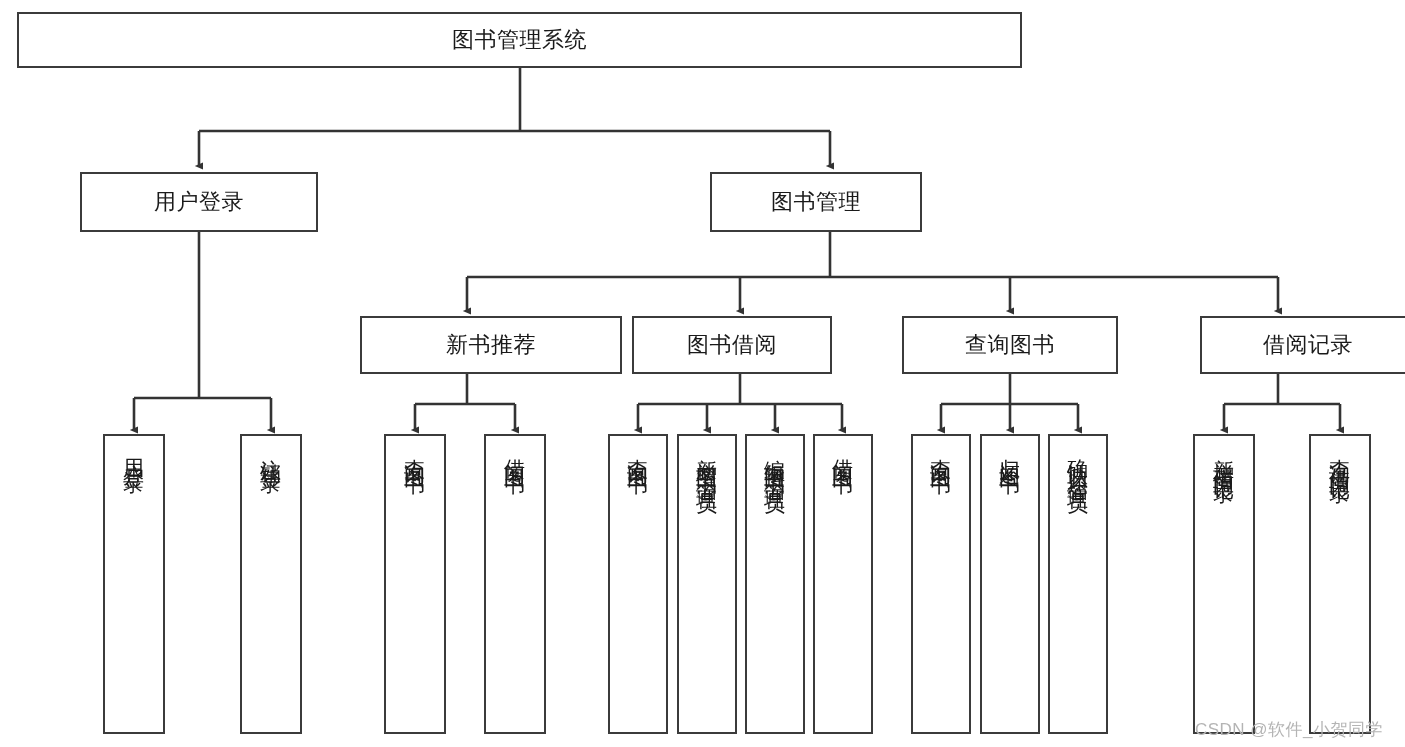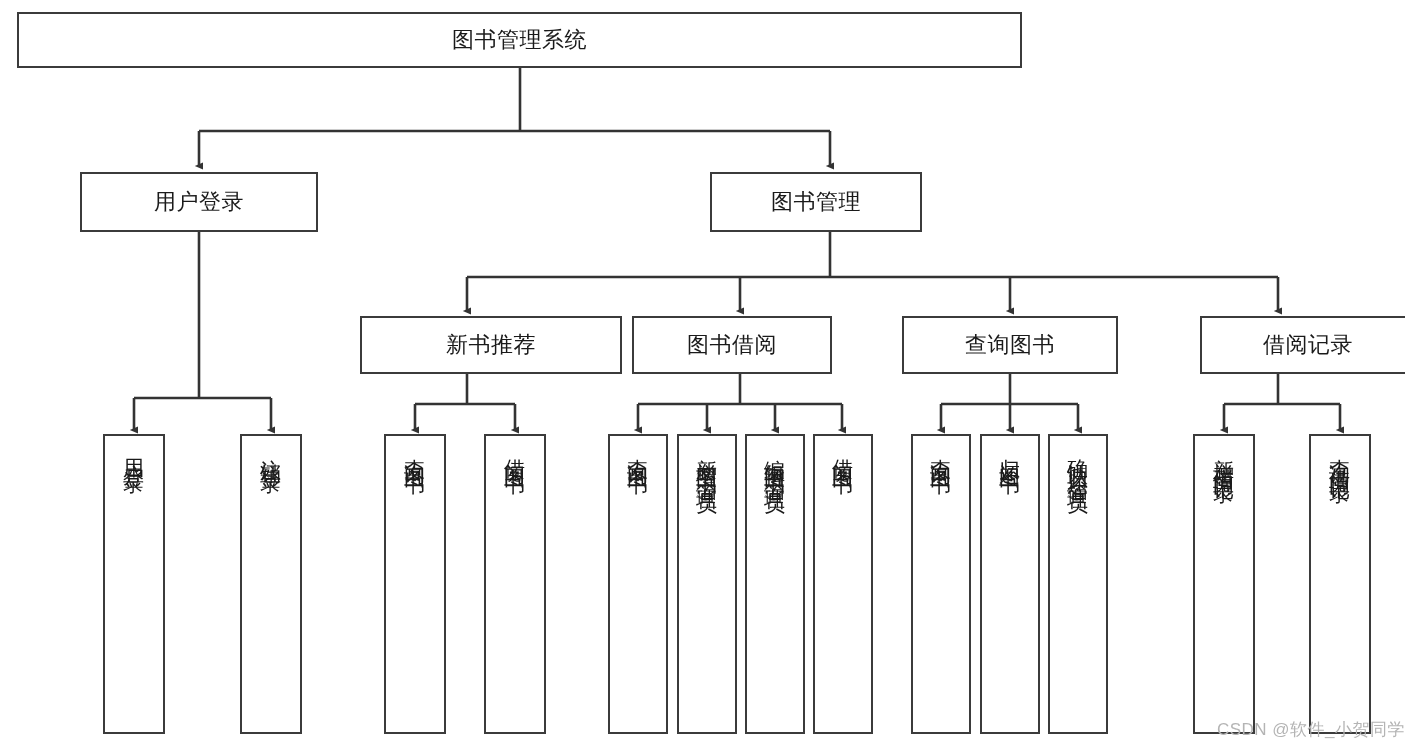--- a/index.html
+++ b/index.html
@@ -58,21 +58,21 @@
   .node-v .node-label {
     writing-mode: vertical-rl;
     text-orientation: upright;
     font-size: 21px;
     letter-spacing: 5px;
     line-height: 1;
     margin-top: 2px;
   }
   .watermark {
     position: absolute;
-    right: 0;
+    right: 22px;
     bottom: 6px;
     font-size: 17px;
     color: #b4b4b4;
     letter-spacing: 0.5px;
     white-space: nowrap;
     pointer-events: none;
   }
 </style>
 </head>
 <body>

